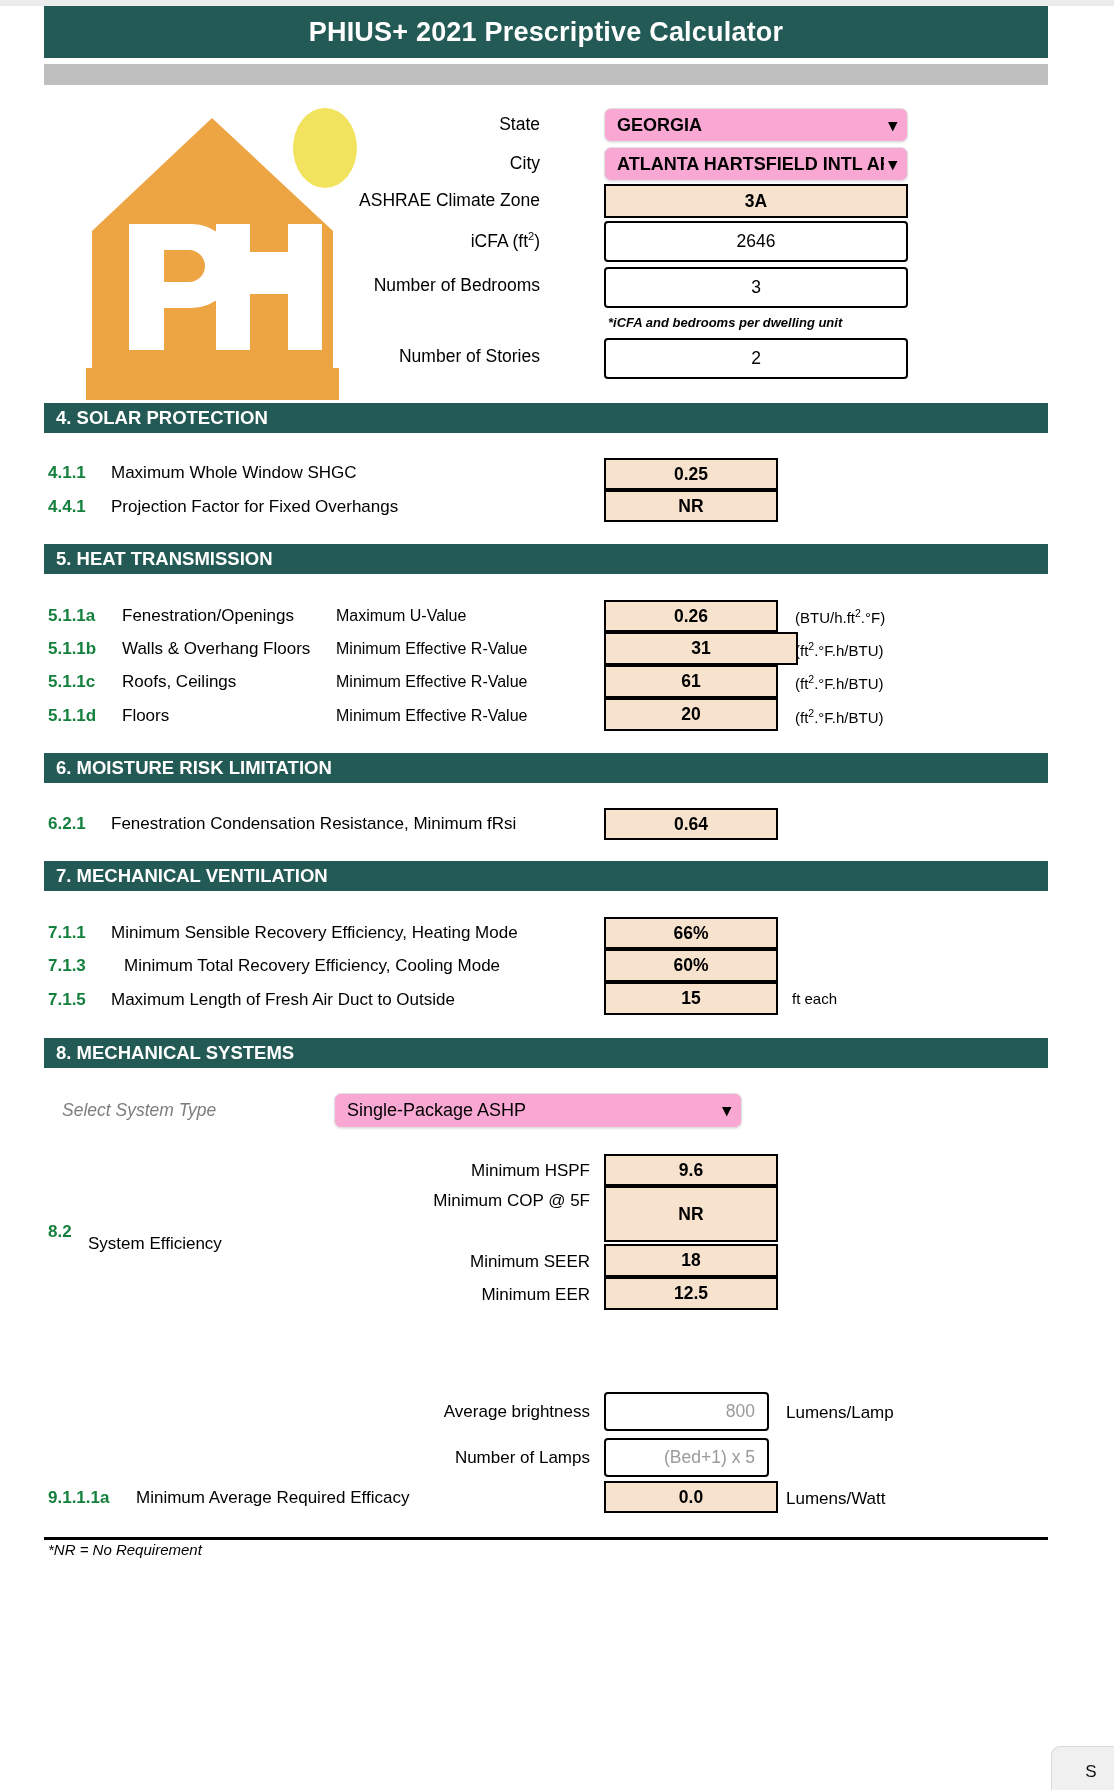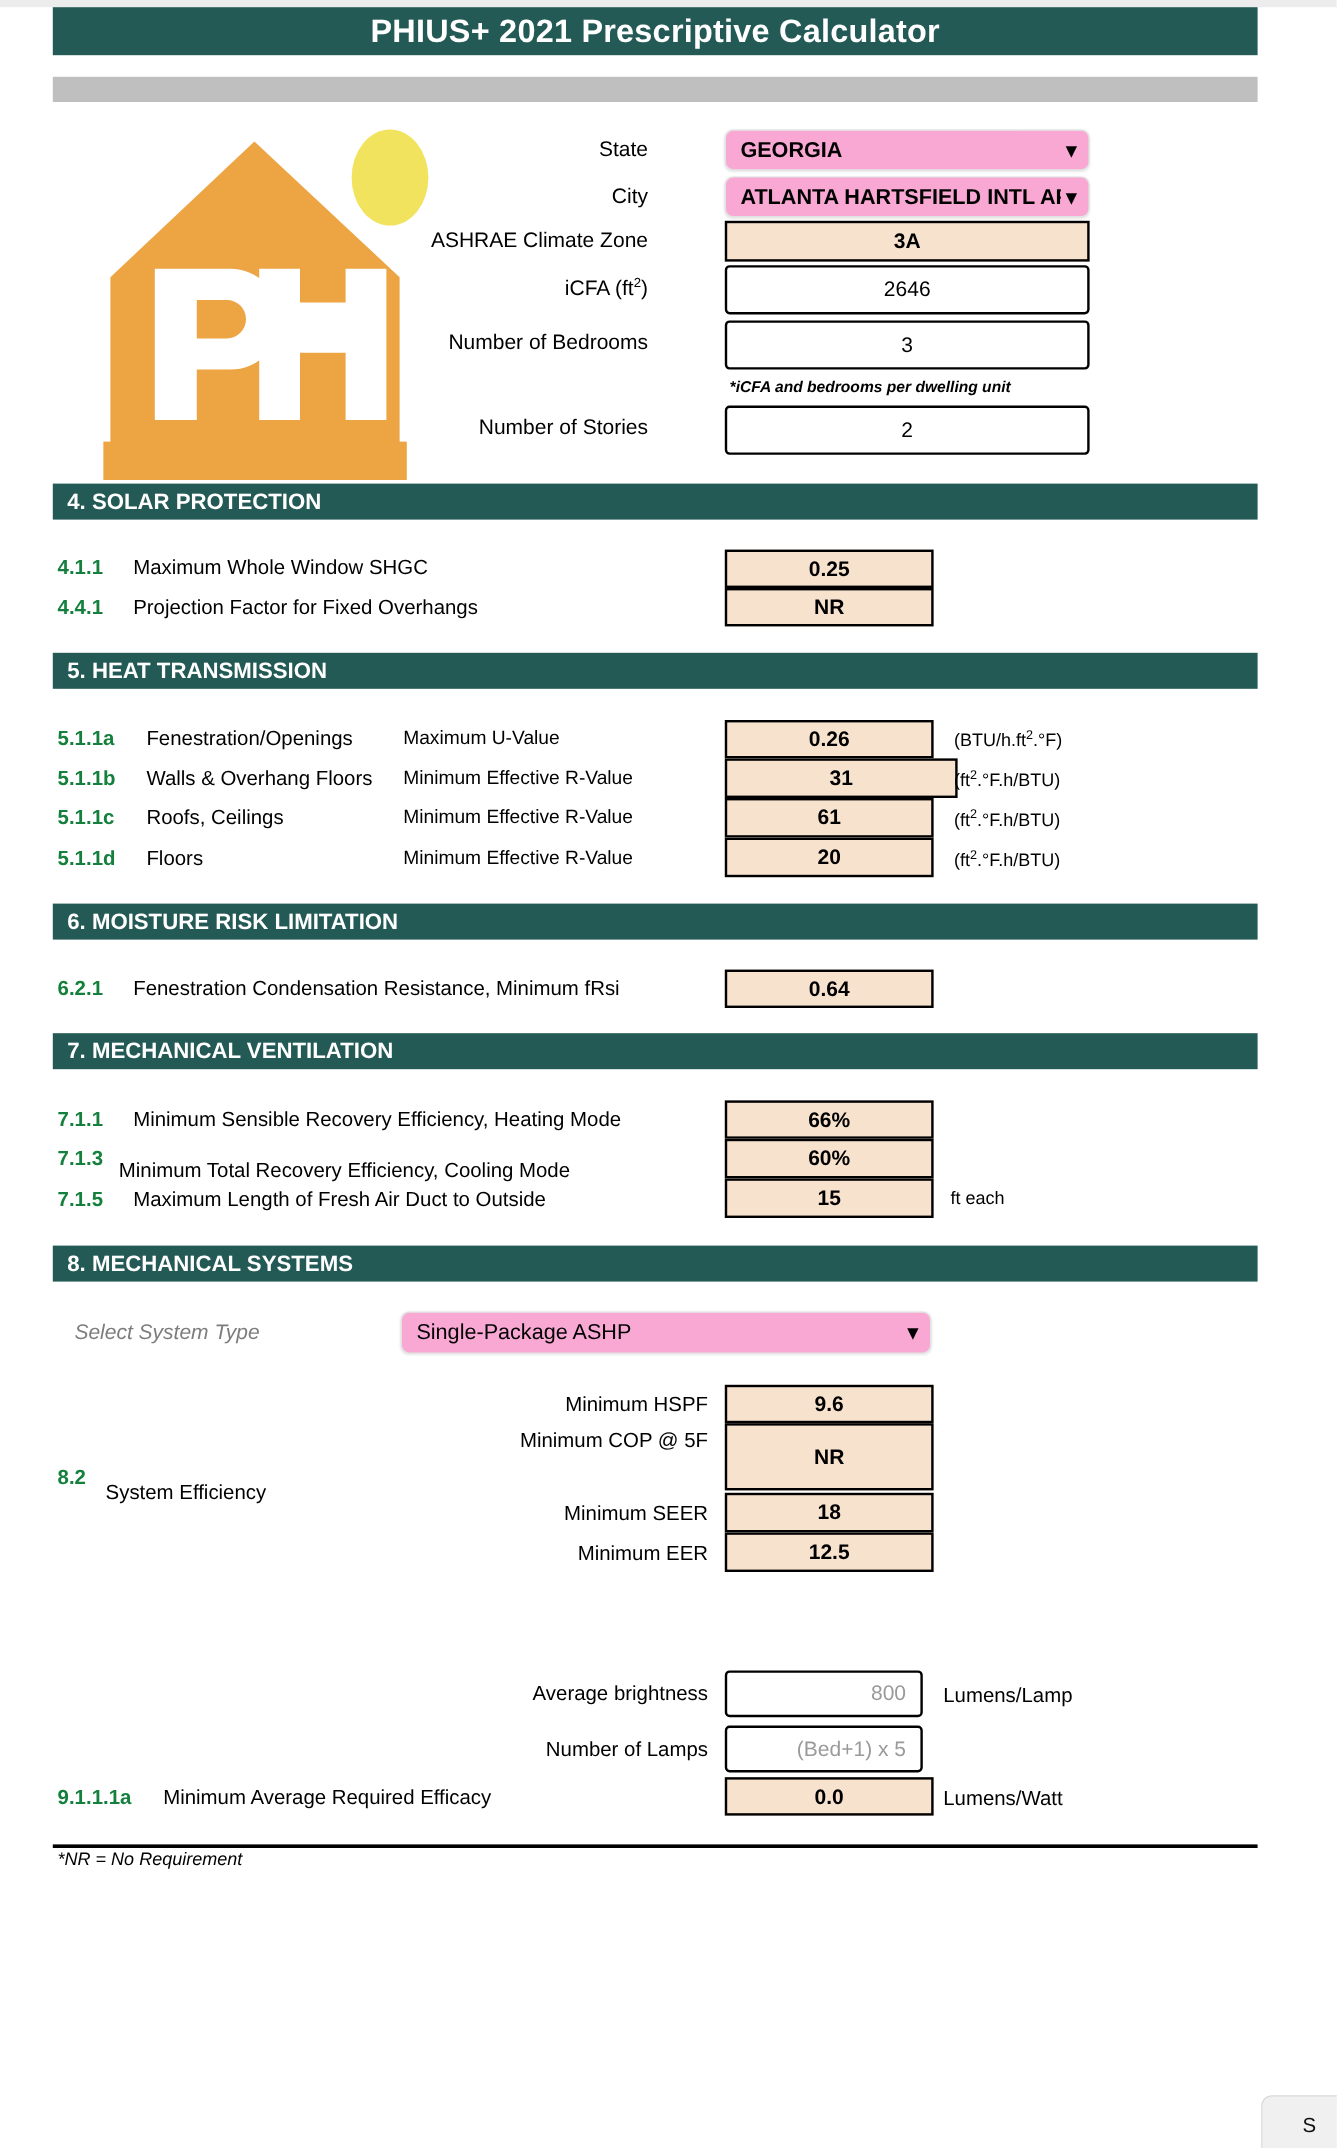--- a/index.html
+++ b/index.html
@@ -11,21 +11,21 @@
     position:relative;
     overflow:hidden;
   }
   #page { position:relative; width:1114px; height:1790px; background:#fff; }
 
   
   .topstrip { position:absolute; left:0; top:0; width:1114px; height:6px; background:#ececec; }
 
   
   .banner {
-    position:absolute; left:44px; top:6px; width:1004px; height:40px;
+    position:absolute; left:44px; top:6px; width:1004px; height:52px;
     background:#245a55; color:#ffffff;
     display:flex; align-items:center; justify-content:center;
   }
   .banner-title { font-size:27px; font-weight:bold; letter-spacing:.2px; }
   .greybar { position:absolute; left:44px; top:64px; width:1004px; height:21px; background:#bfbfbf; }
 
   
   .logo { position:absolute; left:86px; top:100px; width:285px; height:300px; }
   .logo svg { display:block; width:285px; height:300px; }
 
@@ -178,32 +178,32 @@
   <div class="desc" style="left:111px; top:814px;">Fenestration Condensation Resistance, Minimum fRsi</div>
   <div class="outbox" style="left:604px; top:808px; width:174px; height:32px;">0.64</div>
 
   <div class="sect" style="top:861px;">7. MECHANICAL VENTILATION</div>
 
   <div class="code" style="left:48px; top:923px;">7.1.1</div>
   <div class="desc" style="left:111px; top:923px;">Minimum Sensible Recovery Efficiency, Heating Mode</div>
   <div class="outbox" style="left:604px; top:917px; width:174px; height:32px;">66%</div>
 
   <div class="code" style="left:48px; top:956px;">7.1.3</div>
-  <div class="desc" style="left:99px; top:956px;margin-top:10px;">Minimum Total Recovery Efficiency, Cooling Mode</div>
+  <div class="desc" style="left:124px; top:956px;">Minimum Total Recovery Efficiency, Cooling Mode</div>
   <div class="outbox" style="left:604px; top:949px; width:174px; height:33px;">60%</div>
 
   <div class="code" style="left:48px; top:990px;">7.1.5</div>
   <div class="desc" style="left:111px; top:990px;">Maximum Length of Fresh Air Duct to Outside</div>
   <div class="outbox" style="left:604px; top:982px; width:174px; height:33px;">15</div>
   <div class="unit" style="left:792px; top:990px;">ft each</div>
 
   <div class="sect" style="top:1038px;">8. MECHANICAL SYSTEMS</div>
 
   <div class="ital-grey" style="left:62px; top:1100px;">Select System Type</div>
-  <div class="sel" style="left:334px; top:1093px; width:442px; height:35px; font-weight:normal; font-size:18px;">
+  <div class="sel" style="left:334px; top:1093px; width:408px; height:35px; font-weight:normal; font-size:18px;">
     <span class="txt">Single-Package ASHP</span>
     <span class="caret">▾</span>
   </div>
 
   <div class="rlabel" style="left:400px; width:190px; top:1161px;">Minimum HSPF</div>
   <div class="outbox" style="left:604px; top:1154px; width:174px; height:32px;">9.6</div>
 
   <div class="rlabel" style="left:400px; width:190px; top:1191px;">Minimum COP @ 5F</div>
   <div class="outbox" style="left:604px; top:1186px; width:174px; height:56px;">NR</div>
 

